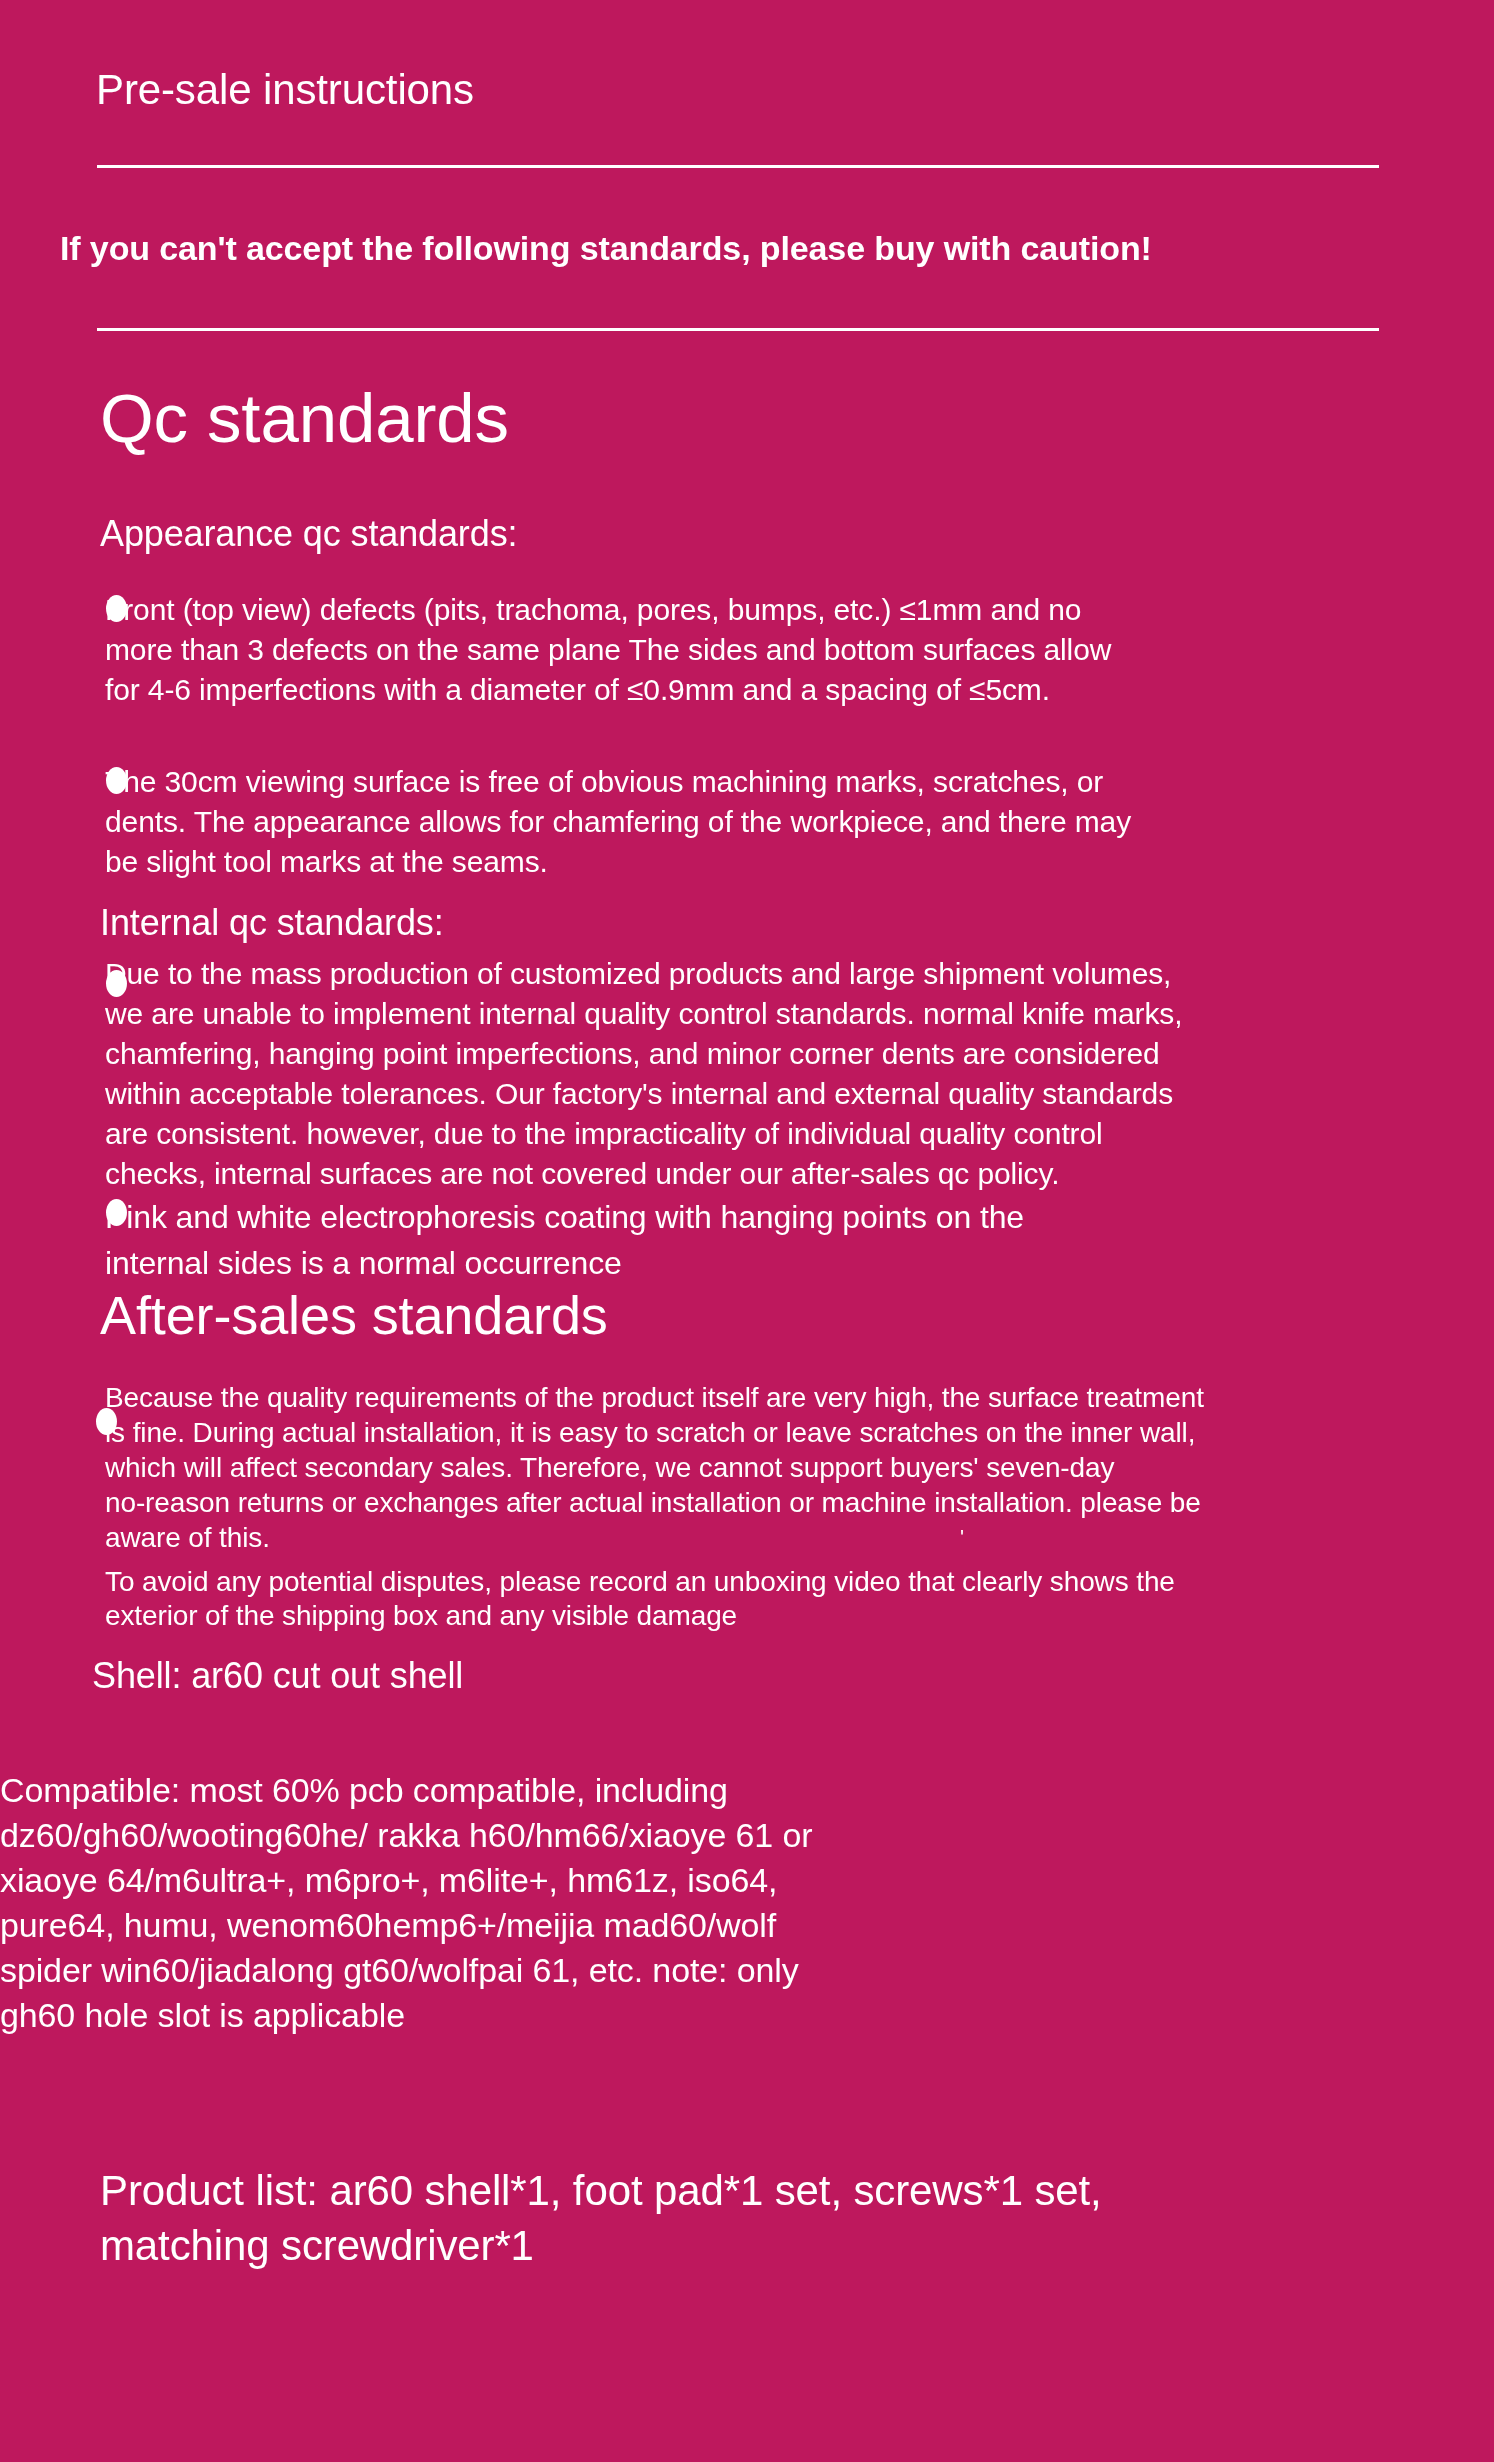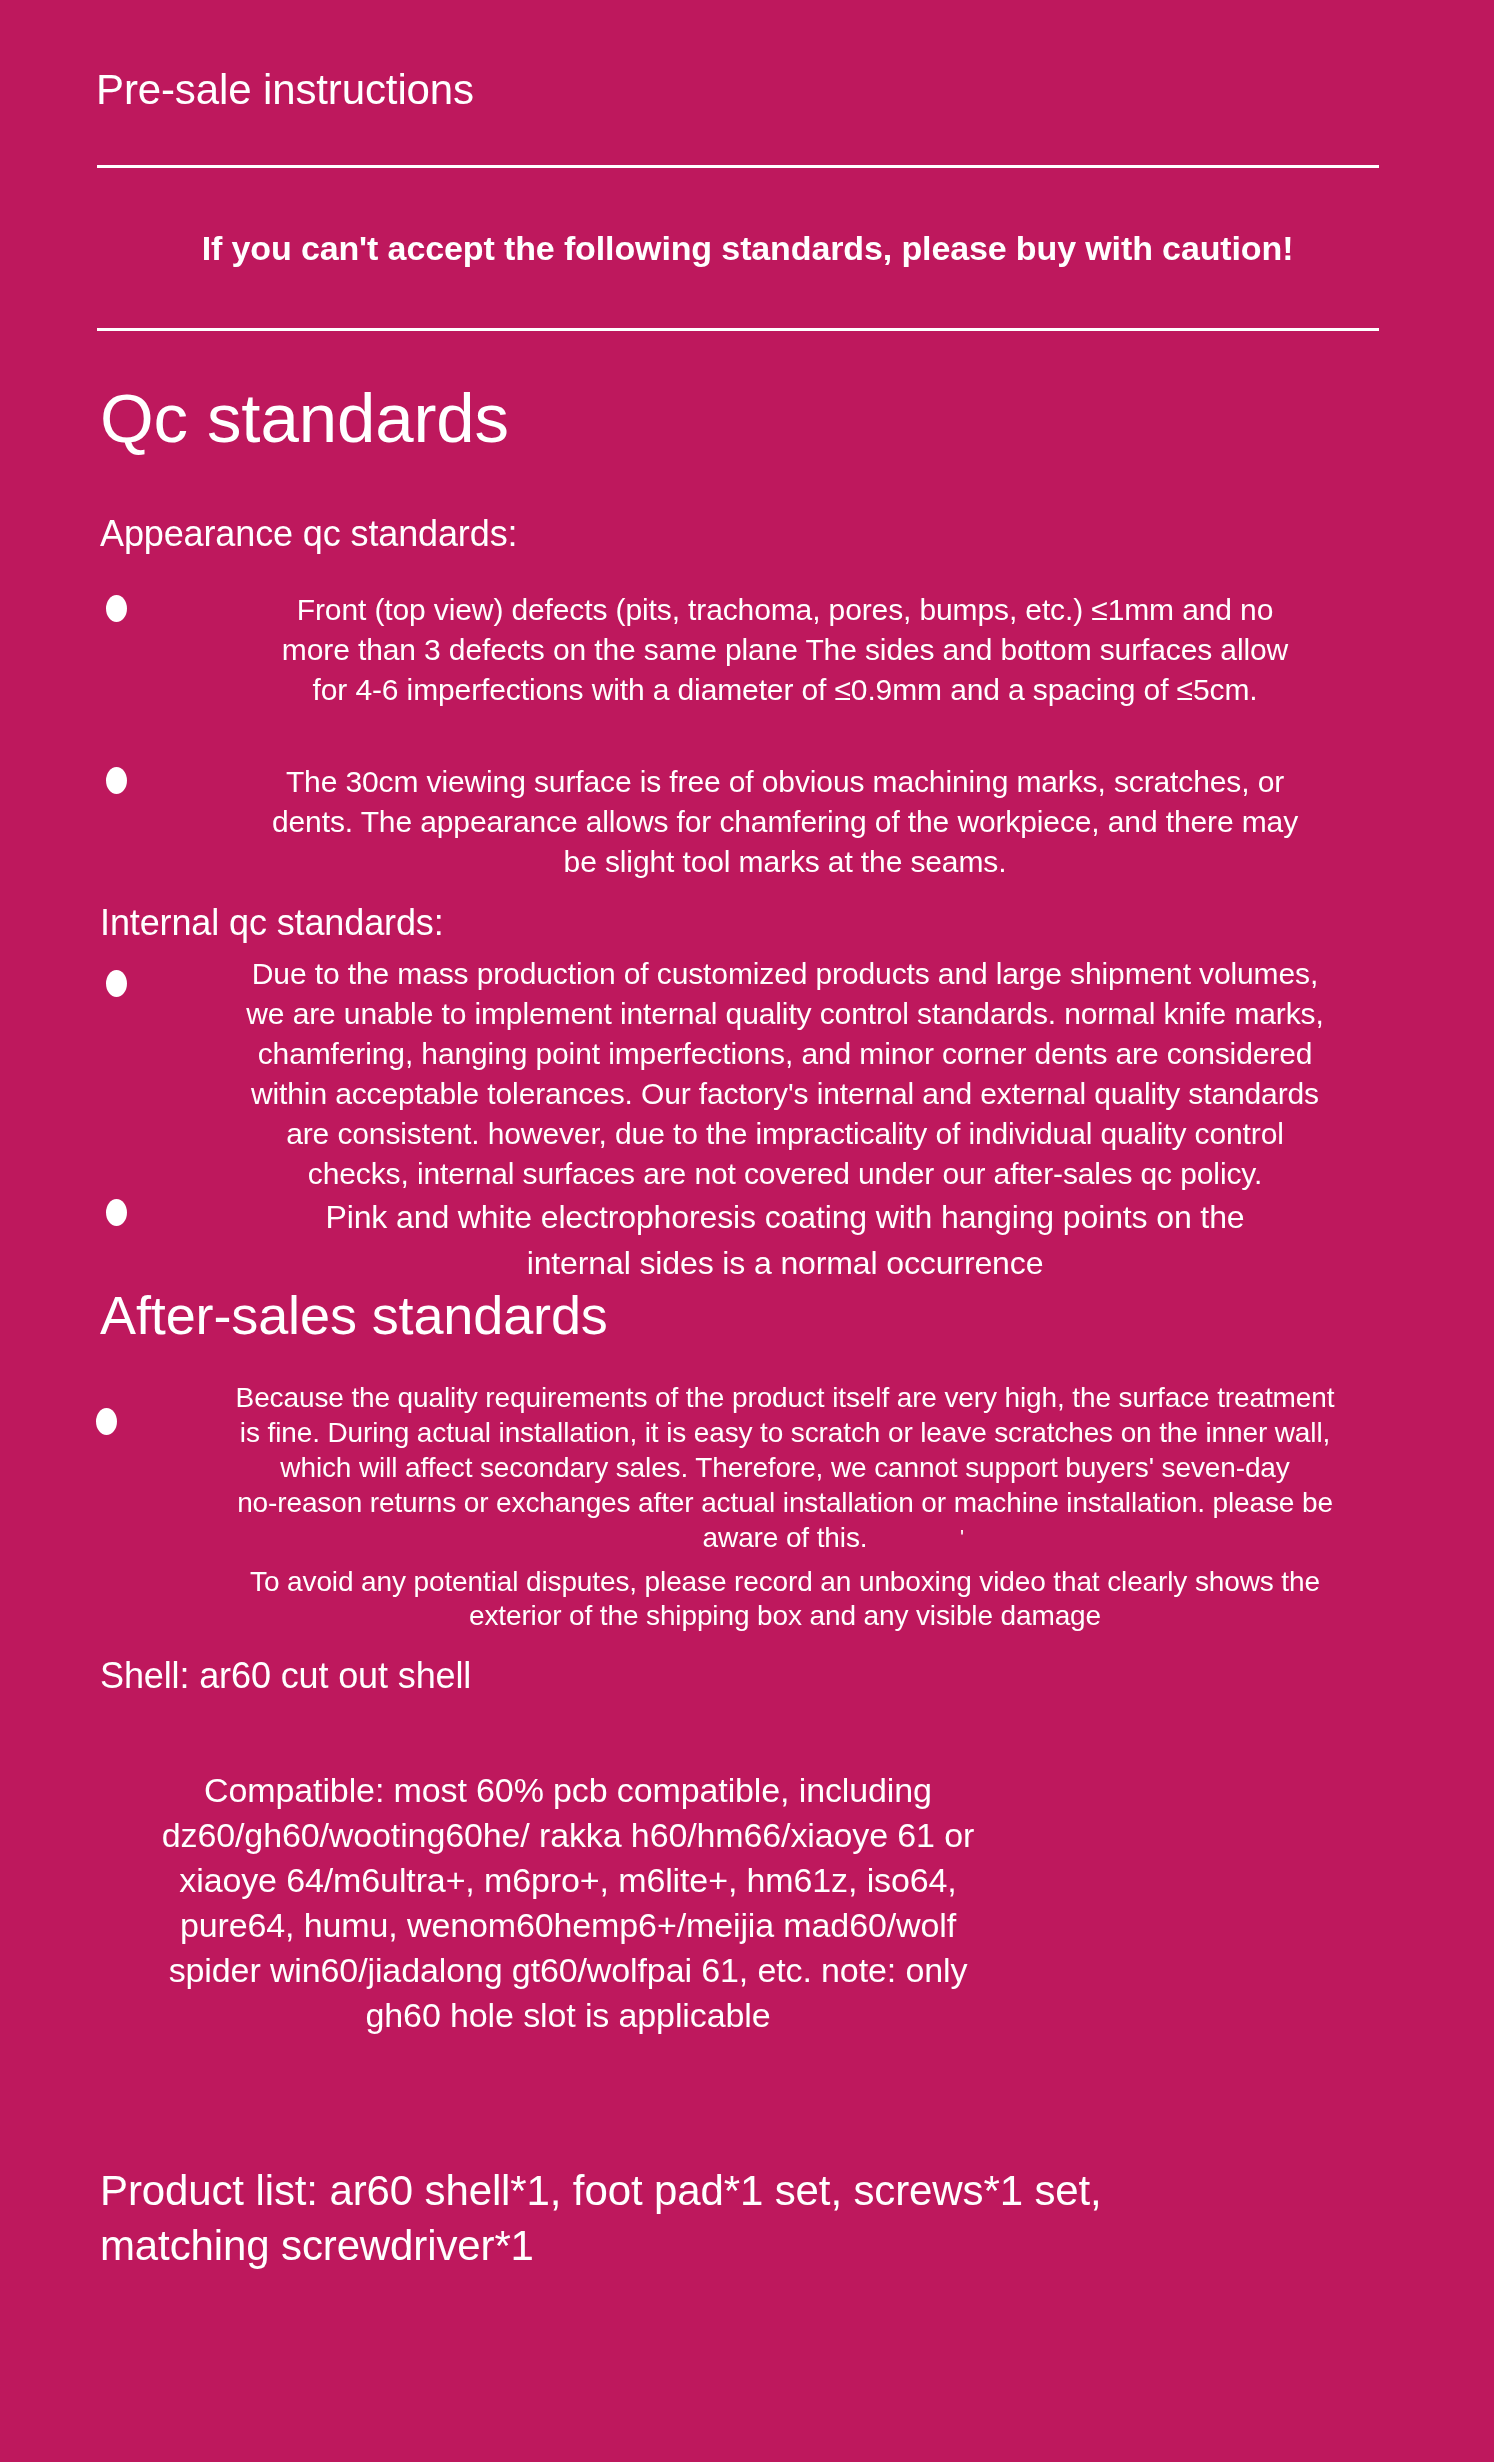--- a/index.html
+++ b/index.html
@@ -12,21 +12,21 @@
     width: 1495px;
     height: 2462px;
     background: #be185d;
     color: #ffffff;
     font-family: "Liberation Sans", "DejaVu Sans", sans-serif;
     letter-spacing: -0.01em;
     overflow: hidden;
   }
   .abs { position: absolute; }
   .pre { white-space: pre-line; }
-  .center { text-align: center; }
+  .center { }
 
   .page-title {
     left: 96px; top: 66px;
     font-size: 42px; line-height: 1.15;
     font-weight: 400;
   }
   .divider {
     left: 97px; width: 1282px; height: 3px;
     background: #ffffff;
   }
@@ -72,21 +72,21 @@
   .dot-3 { left: 106px; top: 970px; }
   .dot-4 { left: 106px; top: 1199px; }
   .dot-5 { left: 96px; top: 1408px; }
 
   .stray-mark {
     left: 960px; top: 1526px;
     font-size: 21px; line-height: 1;
   }
 
   .spec-line {
-    left: 100px; font-size: 36px; line-height: 1.1; font-weight: 400;
+    left: 92px; font-size: 36px; line-height: 1.1; font-weight: 400;
   }
   .spec-shell    { top: 1656px; }
   .spec-material { top: 1710px; }
   .spec-compatible {
     left: 0px; width: 1136px; top: 1768px;
     font-size: 34px; line-height: 45px; font-weight: 400;
   }
   .product-list {
     left: 100px; width: 1285px; top: 2163px;
     font-size: 42px; line-height: 55px; font-weight: 400;

